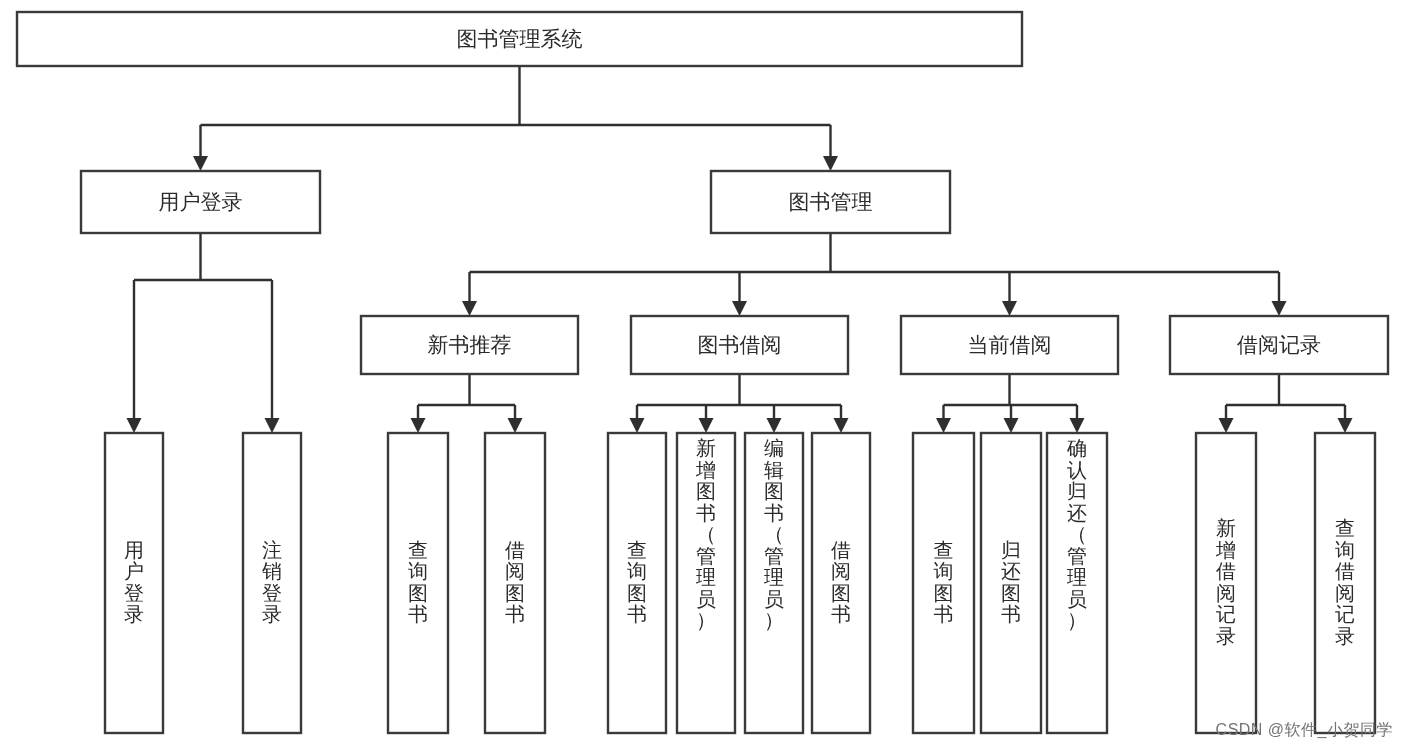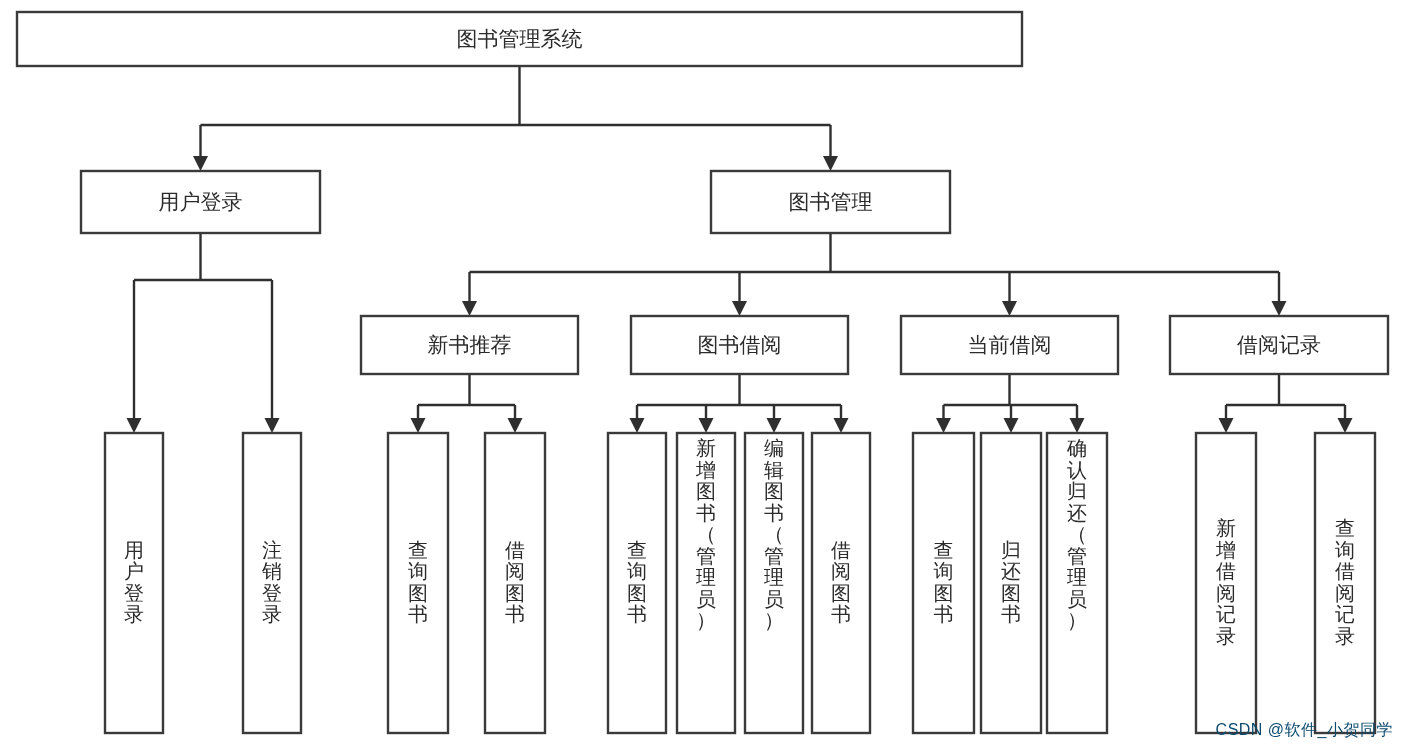--- a/index.html
+++ b/index.html
@@ -53,21 +53,21 @@
   .arrow-head {
     fill: #2f2f2f;
     stroke: none;
   }
   .watermark-text {
     position: absolute;
     right: 12px;
     bottom: 6px;
     font-family: "Liberation Sans", "DejaVu Sans", sans-serif;
     font-size: 16px;
-    color: #0c4a6e;
+    color: #737373;
     white-space: nowrap;
     letter-spacing: 0.5px;
   }
 </style>
 </head>
 <body>
 
 <div id="diagram-root">
 
   <svg class="diagram-canvas" viewBox="0 0 1405 747">

